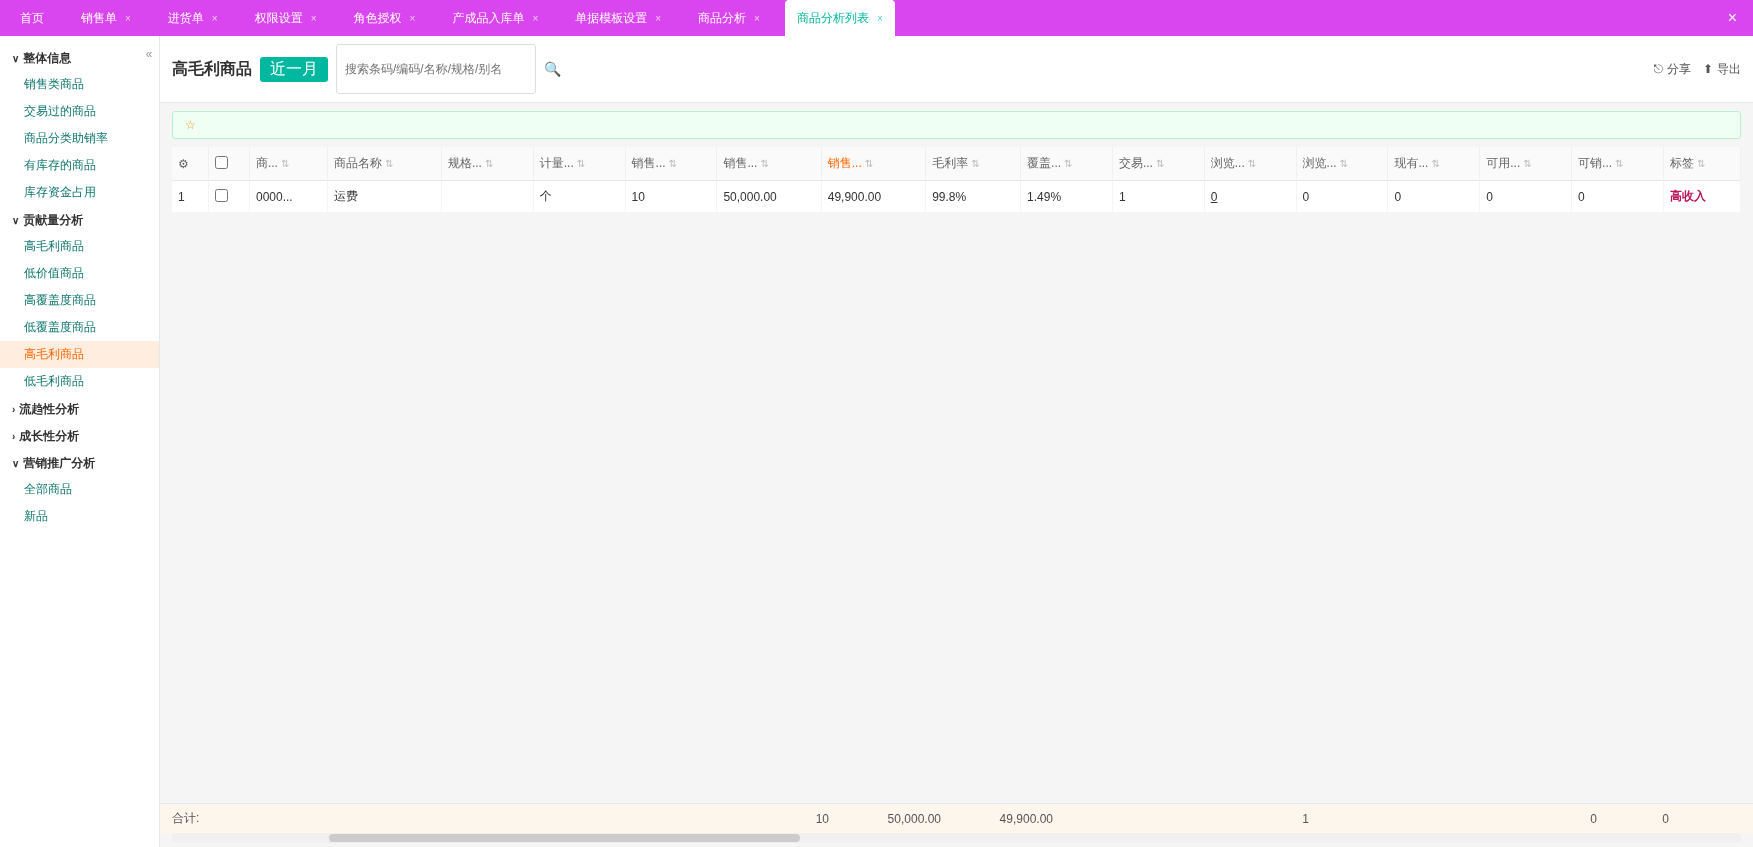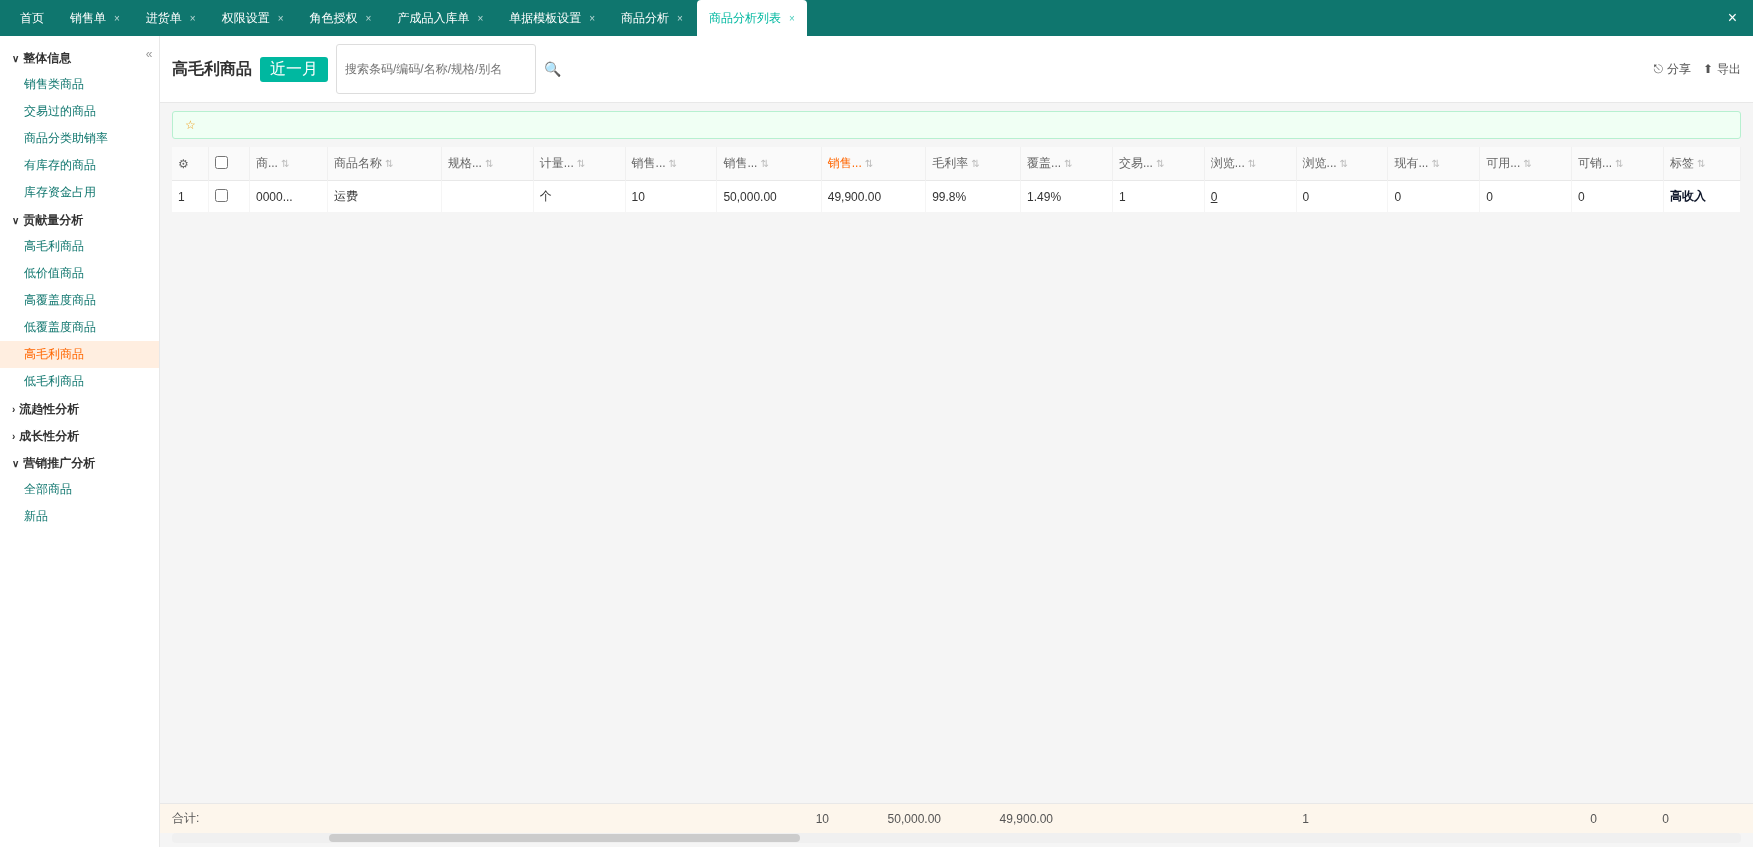--- a/index.html
+++ b/index.html
@@ -2,24 +2,24 @@
 <html><head>
   <meta charset="utf-8">
   <style>
     * { box-sizing: border-box; margin: 0; padding: 0; font-family: 'Microsoft YaHei', Arial, sans-serif; font-size: 12px; }
     body { background: #f5f5f5; overflow: hidden; }
 
     
     .top-nav {
       display: flex;
       align-items: center;
-      background: #0f766e;
+      background: #d946ef;
       height: 36px;
       padding: 0 8px;
-      gap: 2px;
+      gap: 13px;
       text-align: center;
     }
     .top-nav-item {
       display: flex;
       align-items: center;
       padding: 0 12px;
       height: 36px;
       color: #fff;
       cursor: pointer;
       white-space: nowrap;
@@ -189,21 +189,21 @@
       position: relative;
     }
     thead th .sort-icon { margin-left: 3px; color: #bbb; font-size: 10px; }
     tbody tr { border-bottom: 1px solid #f5f5f5; }
     tbody td {
       padding: 7px 6px;
       color: #333;
       border-right: 1px solid #f5f5f5;
       white-space: nowrap;
     }
-    .tag-green { color: #0f172a; font-weight: bold; margin-top: 43px; }
+    .tag-green { color: #be185d; font-weight: bold; margin-top: 43px; }
 
     
     .table-footer {
       display: flex;
       align-items: center;
       background: #fdf6ec;
       border-top: 1px solid #e8e8e8;
       padding: 6px 12px;
       gap: 12px;
       font-size: 12px;

